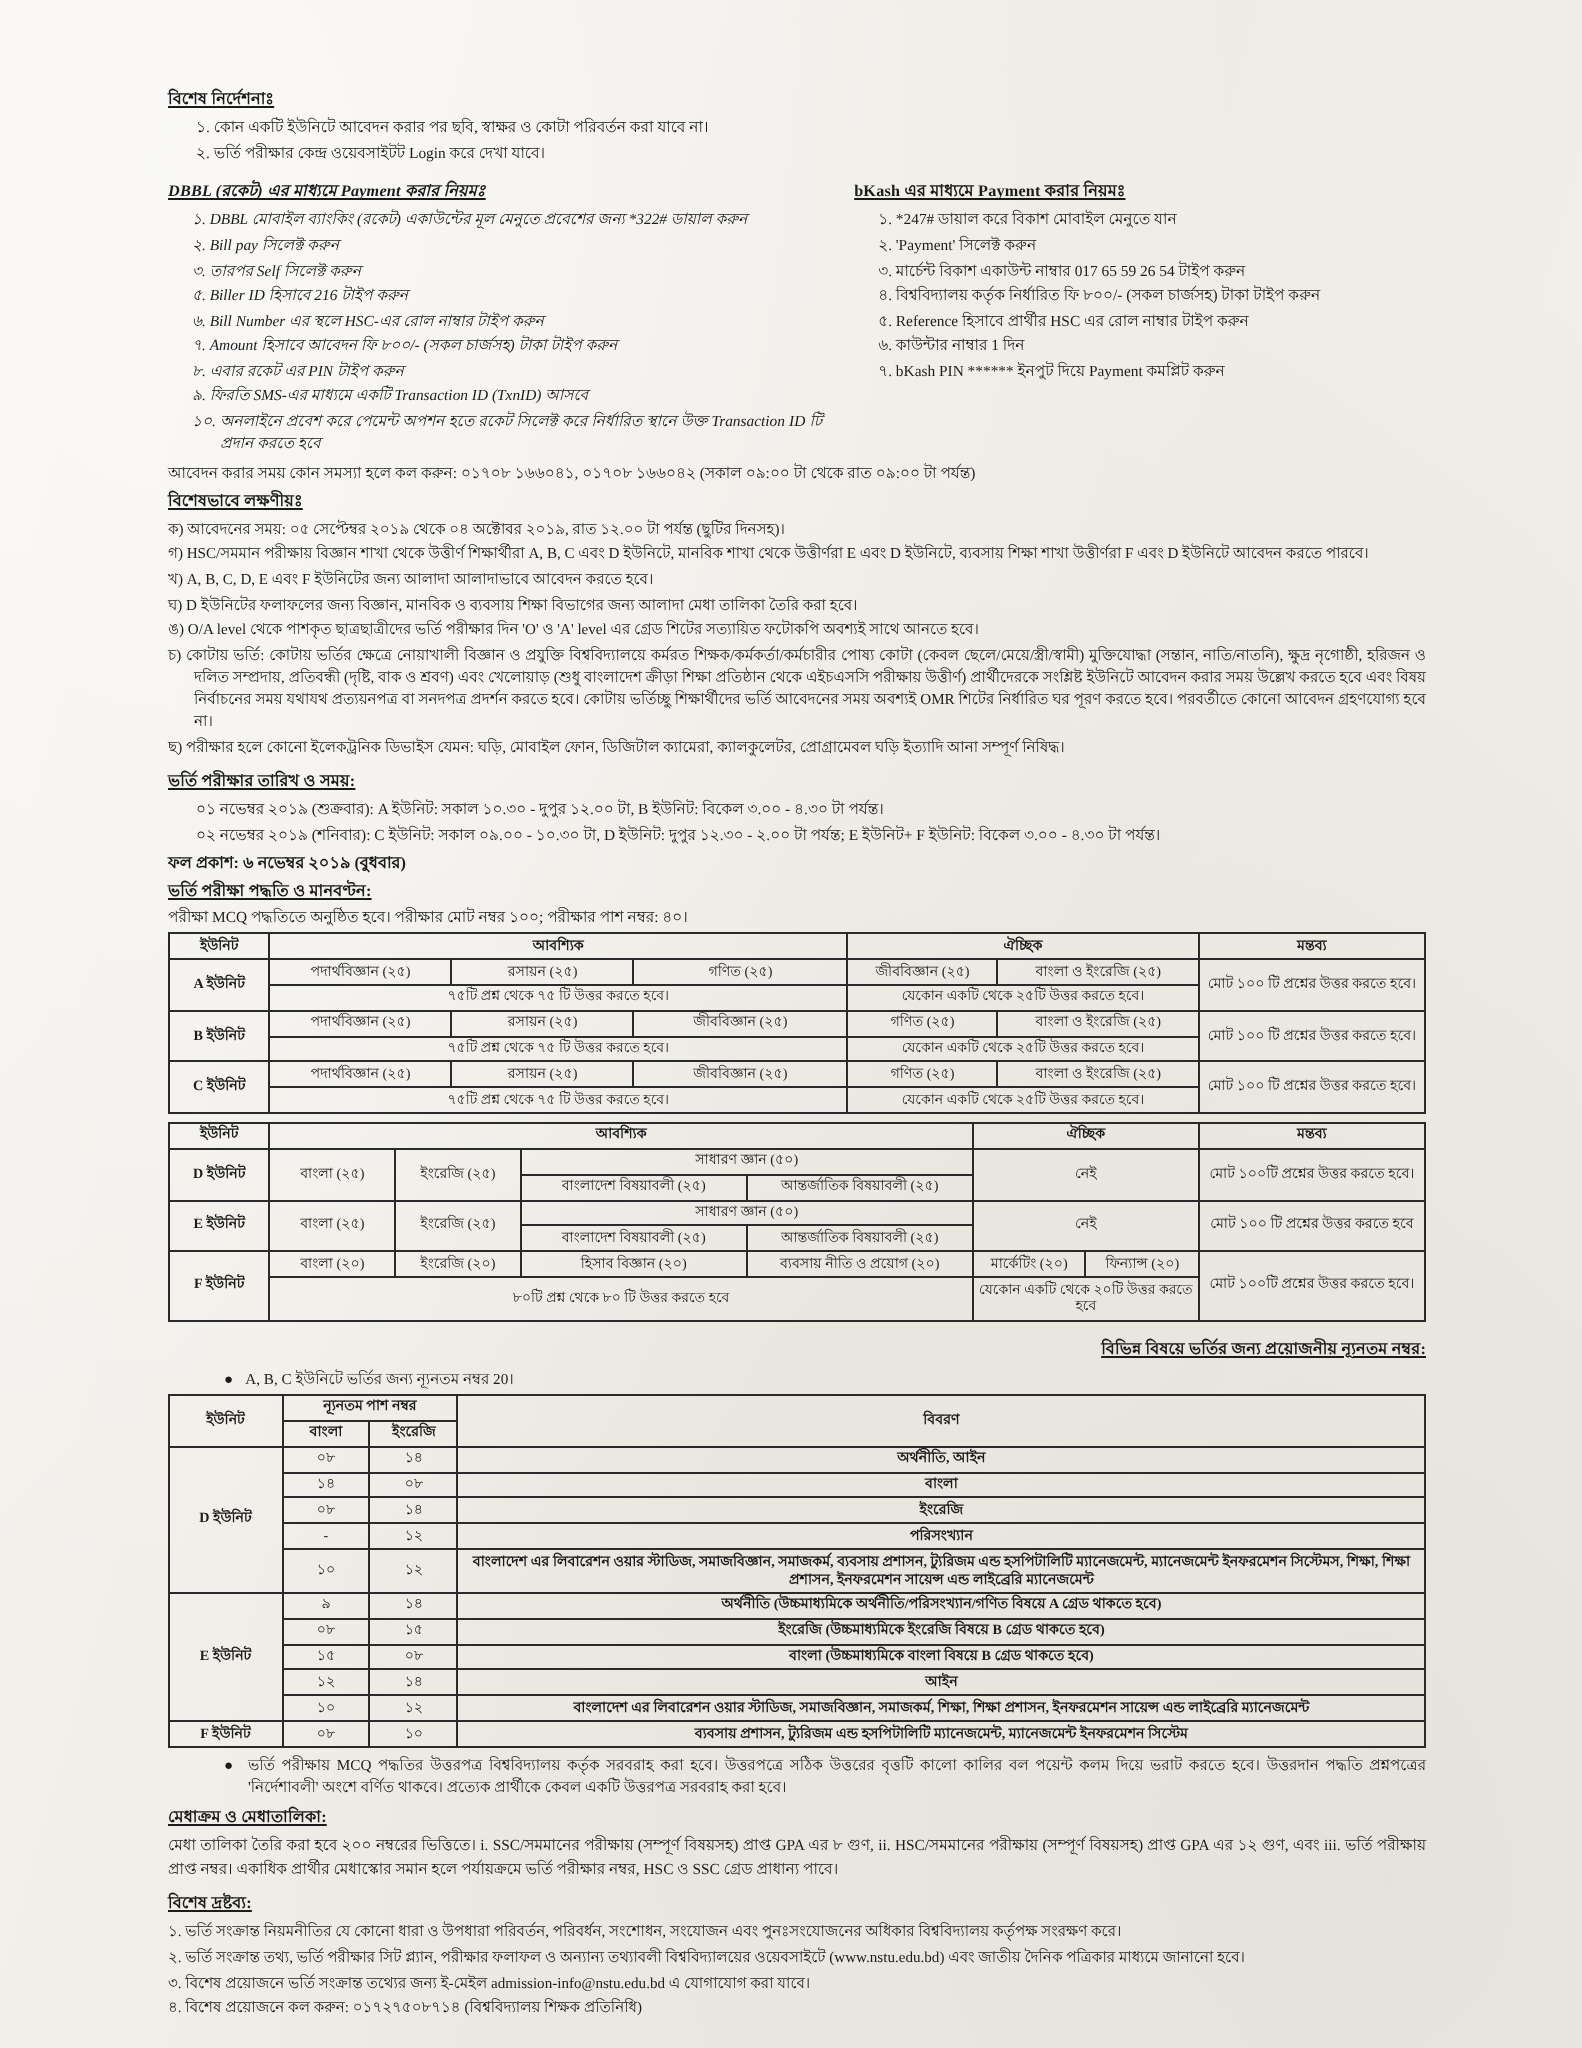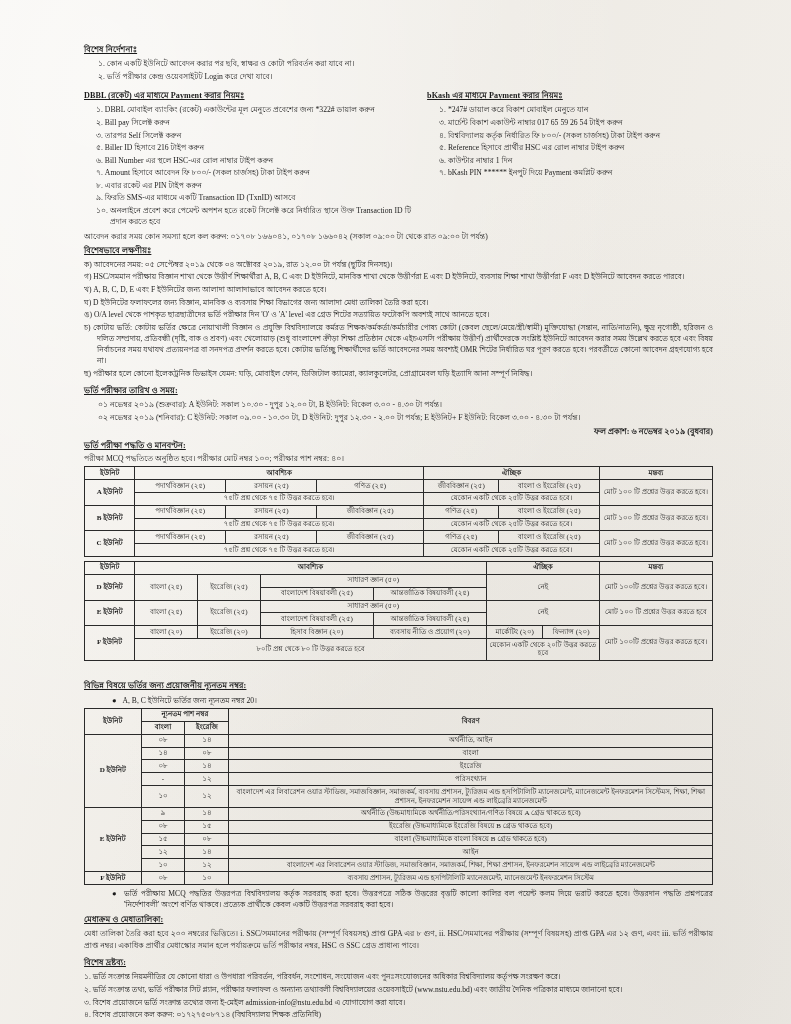--- a/index.html
+++ b/index.html
@@ -57,21 +57,21 @@
     margin: 0 0 1px 0;
   }
   .indent1 { padding-left: 14px; }
   .just { text-align: justify; }
 
   .twocol {
     display: flex;
     gap: 0px;
     margin-top: 2px;
   }
-  .col-left { width: 52%; }
+  .col-left { width: 52%; font-style: italic; }
   .col-right { width: 48%; padding-left: 16px; box-sizing: border-box; }
 
   .hang {
     font-size: 7.7px;
     line-height: 1.5;
     padding-left: 26px;
     text-indent: -14px;
     margin-bottom: 1px;
   }
   .hang-wide {
@@ -93,21 +93,21 @@
   table.grid th, table.grid td {
     border: 1px solid #2a2a2a;
     padding: 1.5px 2px;
     text-align: center;
     vertical-align: middle;
     line-height: 1.25;
   }
   table.grid th { font-weight: bold; }
   .unit-cell { font-weight: bold; text-align: left; padding-left: 4px; }
   .span-note { font-size: 7.0px; }
-  .desc-cell { text-align: left; padding-left: 4px; line-height: 1.3; }
+  .desc-cell { text-align: left; padding-left: 4px; line-height: 1.3; font-weight: bold; }
 
   .bullet {
     font-size: 7.6px;
     line-height: 1.5;
     padding-left: 40px;
     text-indent: -12px;
     margin: 3px 0 2px 0;
     text-align: justify;
   }
   .bullet-dot { margin-right: 6px; }
@@ -131,20 +131,21 @@
         <div class="hang">৫. Biller ID হিসাবে 216 টাইপ করুন</div>
         <div class="hang">৬. Bill Number এর স্থলে HSC-এর রোল নাম্বার টাইপ করুন</div>
         <div class="hang">৭. Amount হিসাবে আবেদন ফি ৮০০/- (সকল চার্জসহ) টাকা টাইপ করুন</div>
         <div class="hang">৮. এবার রকেট এর PIN টাইপ করুন</div>
         <div class="hang">৯. ফিরতি SMS-এর মাধ্যমে একটি Transaction ID (TxnID) আসবে</div>
         <div class="hang just">১০. অনলাইনে প্রবেশ করে পেমেন্ট অপশন হতে রকেট সিলেক্ট করে নির্ধারিত স্থানে উক্ত Transaction ID টি প্রদান করতে হবে</div>
       </div>
       <div class="col-right">
         <div class="sec-head">bKash এর মাধ্যমে Payment করার নিয়মঃ</div>
         <div class="hang">১. *247# ডায়াল করে বিকাশ মোবাইল মেনুতে যান</div>
+        <div class="hang">২. 'Payment' সিলেক্ট করুন</div>
         <div class="hang">৩. মার্চেন্ট বিকাশ একাউন্ট নাম্বার 017 65 59 26 54 টাইপ করুন</div>
         <div class="hang">৪. বিশ্ববিদ্যালয় কর্তৃক নির্ধারিত ফি ৮০০/- (সকল চার্জসহ) টাকা টাইপ করুন</div>
         <div class="hang">৫. Reference হিসাবে প্রার্থীর HSC এর রোল নাম্বার টাইপ করুন</div>
         <div class="hang">৬. কাউন্টার নাম্বার 1 দিন</div>
         <div class="hang">৭. bKash PIN ****** ইনপুট দিয়ে Payment কমপ্লিট করুন</div>
       </div>
     </div>
 
     <div class="line" style="margin-top:2px;">আবেদন করার সময় কোন সমস্যা হলে কল করুন: ০১৭০৮ ১৬৬০৪১, ০১৭০৮ ১৬৬০৪২ (সকাল ০৯:০০ টা থেকে রাত ০৯:০০ টা পর্যন্ত)</div>
 
@@ -153,21 +154,21 @@
     <div class="hang-wide">গ) HSC/সমমান পরীক্ষায় বিজ্ঞান শাখা থেকে উত্তীর্ণ শিক্ষার্থীরা A, B, C এবং D ইউনিটে, মানবিক শাখা থেকে উত্তীর্ণরা E এবং D ইউনিটে, ব্যবসায় শিক্ষা শাখা উত্তীর্ণরা F এবং D ইউনিটে আবেদন করতে পারবে।</div>
     <div class="hang-wide">খ) A, B, C, D, E এবং F ইউনিটের জন্য আলাদা আলাদাভাবে আবেদন করতে হবে।</div>
     <div class="hang-wide">ঘ) D ইউনিটের ফলাফলের জন্য বিজ্ঞান, মানবিক ও ব্যবসায় শিক্ষা বিভাগের জন্য আলাদা মেধা তালিকা তৈরি করা হবে।</div>
     <div class="hang-wide">ঙ) O/A level থেকে পাশকৃত ছাত্রছাত্রীদের ভর্তি পরীক্ষার দিন 'O' ও 'A' level এর গ্রেড শিটের সত্যায়িত ফটোকপি অবশ্যই সাথে আনতে হবে।</div>
     <div class="hang-wide">চ) কোটায় ভর্তি: কোটায় ভর্তির ক্ষেত্রে নোয়াখালী বিজ্ঞান ও প্রযুক্তি বিশ্ববিদ্যালয়ে কর্মরত শিক্ষক/কর্মকর্তা/কর্মচারীর পোষ্য কোটা (কেবল ছেলে/মেয়ে/স্ত্রী/স্বামী) মুক্তিযোদ্ধা (সন্তান, নাতি/নাতনি), ক্ষুদ্র নৃগোষ্ঠী, হরিজন ও দলিত সম্প্রদায়, প্রতিবন্ধী (দৃষ্টি, বাক ও শ্রবণ) এবং খেলোয়াড় (শুধু বাংলাদেশ ক্রীড়া শিক্ষা প্রতিষ্ঠান থেকে এইচএসসি পরীক্ষায় উত্তীর্ণ) প্রার্থীদেরকে সংশ্লিষ্ট ইউনিটে আবেদন করার সময় উল্লেখ করতে হবে এবং বিষয় নির্বাচনের সময় যথাযথ প্রত্যয়নপত্র বা সনদপত্র প্রদর্শন করতে হবে। কোটায় ভর্তিচ্ছু শিক্ষার্থীদের ভর্তি আবেদনের সময় অবশ্যই OMR শিটের নির্ধারিত ঘর পূরণ করতে হবে। পরবর্তীতে কোনো আবেদন গ্রহণযোগ্য হবে না।</div>
     <div class="hang-wide">ছ) পরীক্ষার হলে কোনো ইলেকট্রনিক ডিভাইস যেমন: ঘড়ি, মোবাইল ফোন, ডিজিটাল ক্যামেরা, ক্যালকুলেটর, প্রোগ্রামেবল ঘড়ি ইত্যাদি আনা সম্পূর্ণ নিষিদ্ধ।</div>
 
     <div class="sec-head">ভর্তি পরীক্ষার তারিখ ও সময়:</div>
     <div class="line indent1">০১ নভেম্বর ২০১৯ (শুক্রবার): A ইউনিট: সকাল ১০.৩০ - দুপুর ১২.০০ টা, B ইউনিট: বিকেল ৩.০০ - ৪.৩০ টা পর্যন্ত।</div>
     <div class="line indent1">০২ নভেম্বর ২০১৯ (শনিবার): C ইউনিট: সকাল ০৯.০০ - ১০.৩০ টা, D ইউনিট: দুপুর ১২.৩০ - ২.০০ টা পর্যন্ত; E ইউনিট+ F ইউনিট: বিকেল ৩.০০ - ৪.৩০ টা পর্যন্ত।</div>
-    <div class="sec-head-nu" style="margin:1px 0;text-align:right;">ফল প্রকাশ: ৬ নভেম্বর ২০১৯ (বুধবার)</div>
+    <div class="sec-head-nu" style="margin:1px 0;">ফল প্রকাশ: ৬ নভেম্বর ২০১৯ (বুধবার)</div>
 
     <div class="sec-head" style="margin:1px 0;">ভর্তি পরীক্ষা পদ্ধতি ও মানবণ্টন:</div>
     <div class="line">পরীক্ষা MCQ পদ্ধতিতে অনুষ্ঠিত হবে। পরীক্ষার মোট নম্বর ১০০; পরীক্ষার পাশ নম্বর: ৪০।</div>
 
     <table class="grid">
       <colgroup>
         <col style="width:8%">
           <col style="width:14.5%">
           <col style="width:14.5%">
           <col style="width:17%">
@@ -282,21 +283,21 @@
         <td>ফিন্যান্স (২০)</td>
         <td rowspan="2">মোট ১০০টি প্রশ্নের উত্তর করতে হবে।</td>
       </tr>
       <tr>
         <td colspan="4" class="span-note">৮০টি প্রশ্ন থেকে ৮০ টি উত্তর করতে হবে</td>
         <td colspan="2" class="span-note">যেকোন একটি থেকে ২০টি উত্তর করতে হবে</td>
       </tr>
     </tbody>
       </table>
 
-    <div class="sec-head" style="margin-top:18px;">বিভিন্ন বিষয়ে ভর্তির জন্য প্রয়োজনীয় ন্যূনতম নম্বর:</div>
+    <div class="sec-head" style="margin-top:7px;text-align:right;">বিভিন্ন বিষয়ে ভর্তির জন্য প্রয়োজনীয় ন্যূনতম নম্বর:</div>
     <div class="bullet">
       <span class="bullet-dot">●</span><span>A, B, C ইউনিটে ভর্তির জন্য ন্যূনতম নম্বর 20।</span>
     </div>
 
     <table class="grid">
       <colgroup>
         <col style="width:9%">
           <col style="width:7%">
           <col style="width:7%">
           <col style="width:77%">

